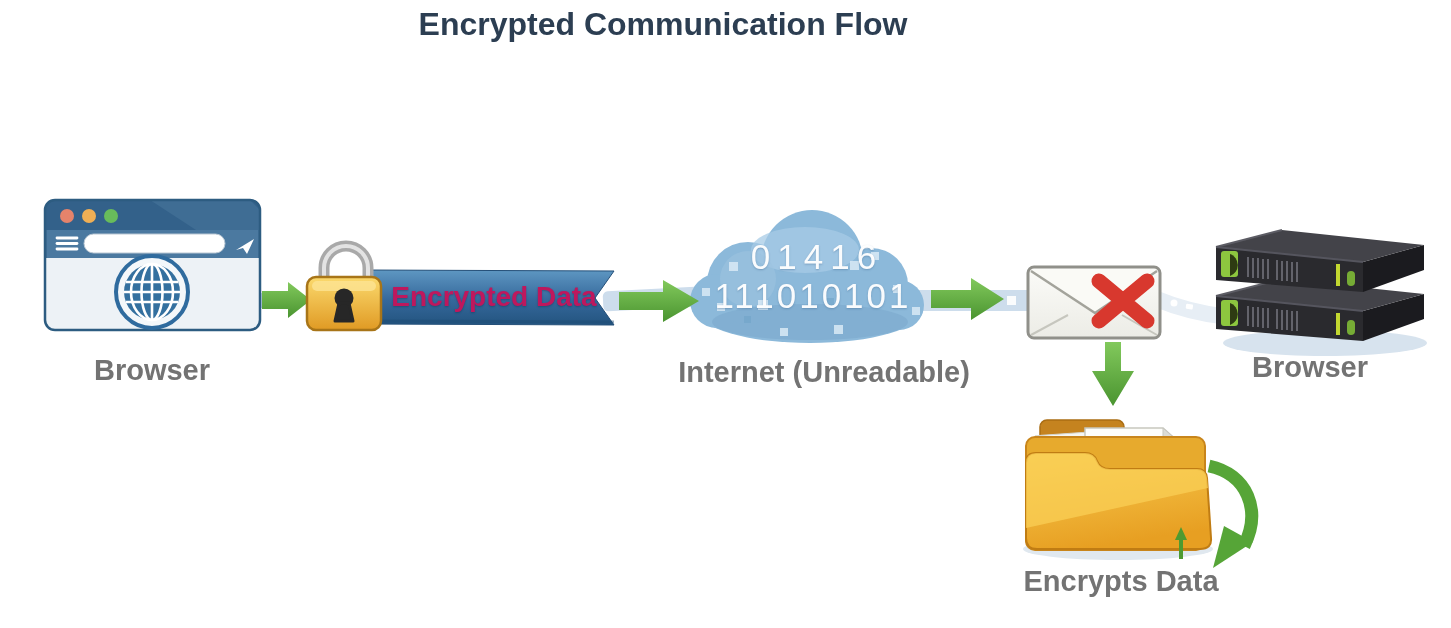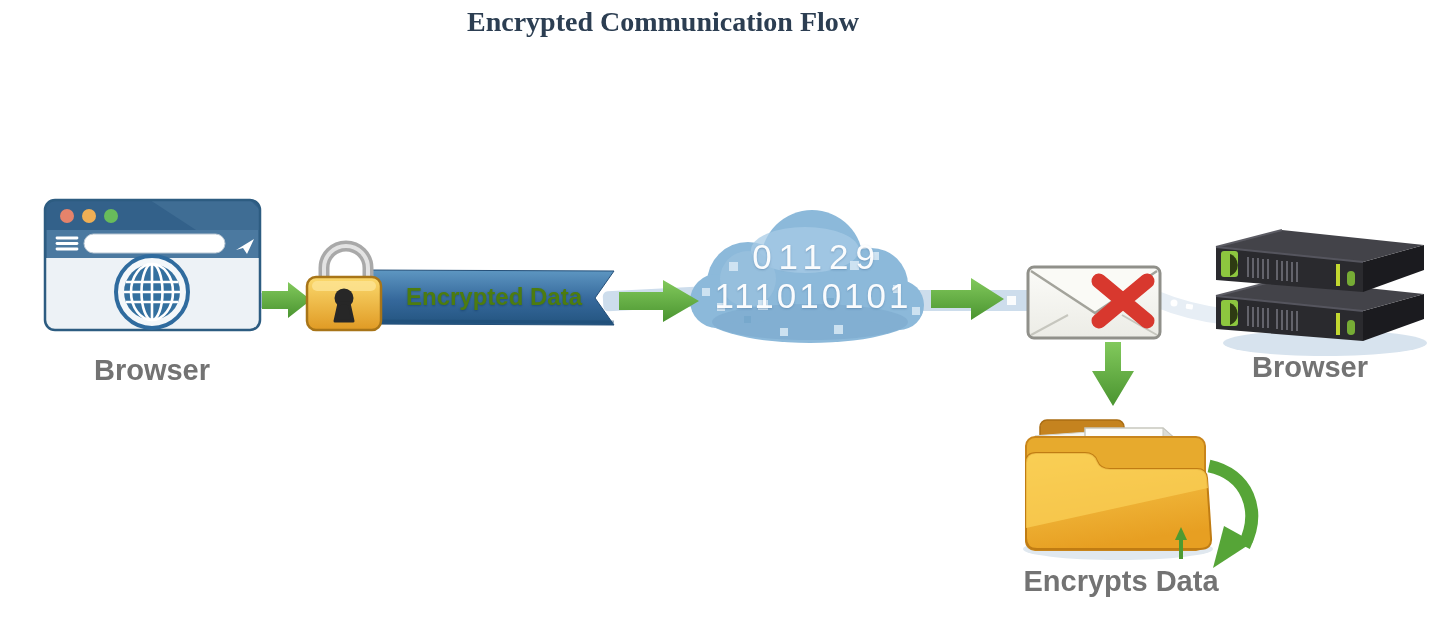--- a/index.html
+++ b/index.html
@@ -1,21 +1,21 @@
 <!DOCTYPE html>
 <html><head>
 <meta charset="utf-8">
 <style>
   html,body{margin:0;padding:0;background:#ffffff;}
   .canvas{position:relative;width:1451px;height:628px;background:#ffffff;overflow:hidden;
           font-family:"Liberation Sans","DejaVu Sans",sans-serif;}
   .abs{position:absolute;}
-  .title{font-size:28px;font-weight:600;color:#2c3e52;white-space:nowrap;transform:translateX(-50%);font-family:Liberation Serif, serif;}
+  .title{font-size:32px;font-weight:600;color:#2c3e52;white-space:nowrap;transform:translateX(-50%);}
   .node-label{font-size:29px;font-weight:700;color:#737373;white-space:nowrap;transform:translateX(-50%);}
-  .banner-text{font-size:24px;font-weight:700;color:#4d7c0f;white-space:nowrap;
+  .banner-text{font-size:28px;font-weight:700;color:#be185d;white-space:nowrap;
                transform:translate(-50%,-50%);text-shadow:0 1px 2px rgba(10,40,70,.35);}
   .binary{color:rgba(255,255,255,.96);font-weight:500;white-space:nowrap;transform:translateX(-50%);
           text-shadow:0 1px 2px rgba(70,110,150,.45);}
   .binary-1{font-size:35px;letter-spacing:7px;}
   .binary-2{font-size:35px;letter-spacing:3px;}
   svg{display:block;}
 </style>
 </head>
 <body>
 
@@ -215,21 +215,22 @@
     </g>
 
     <g>
       <path d="M1209,466 C1247,474 1262,510 1244,546" stroke="#56a537" stroke-width="13" fill="none"></path>
       <polygon points="1213,568 1253,542 1224,526" fill="#56a537"></polygon>
     </g>
   </svg>
 
   <div class="abs title" style="left:663px;top:6px">Encrypted Communication Flow</div>
 
-  <div class="abs binary binary-1" style="left:817px;top:237px">01129</div>
+  <div class="abs binary binary-1" style="left:817px;top:237px">01416</div>
   <div class="abs binary binary-2" style="left:813px;top:276px">111010101</div>
 
   <div class="abs banner-text" style="left:494px;top:297px">Encrypted Data</div>
 
   <div class="abs node-label" style="left:152px;top:354px">Browser</div>
+  <div class="abs node-label" style="left:824px;top:356px">Internet (Unreadable)</div>
   <div class="abs node-label" style="left:1310px;top:351px">Browser</div>
   <div class="abs node-label" style="left:1121px;top:565px">Encrypts Data</div>
 </div>
 
 </body></html>

